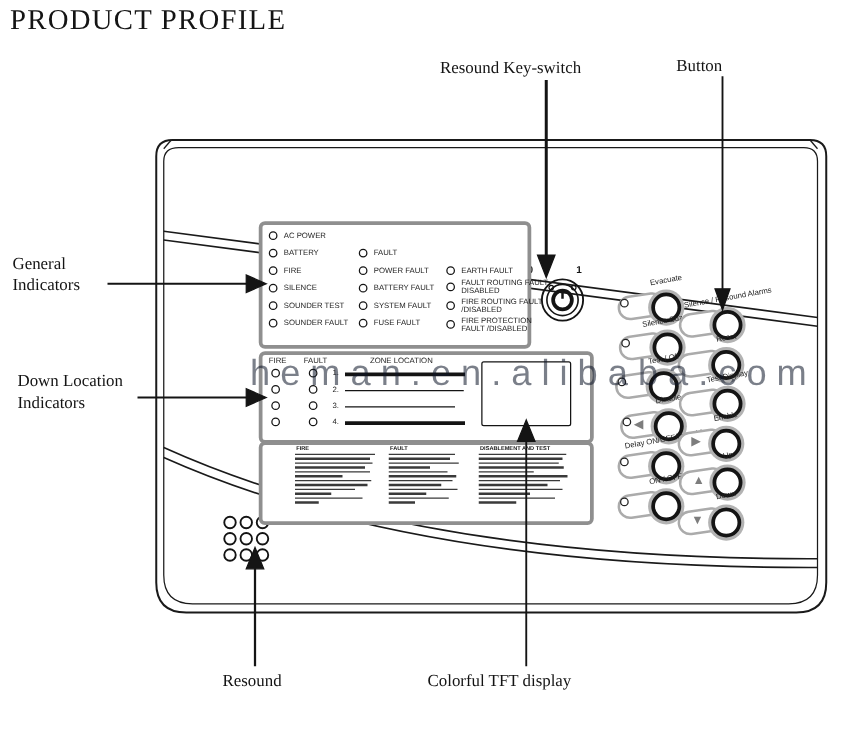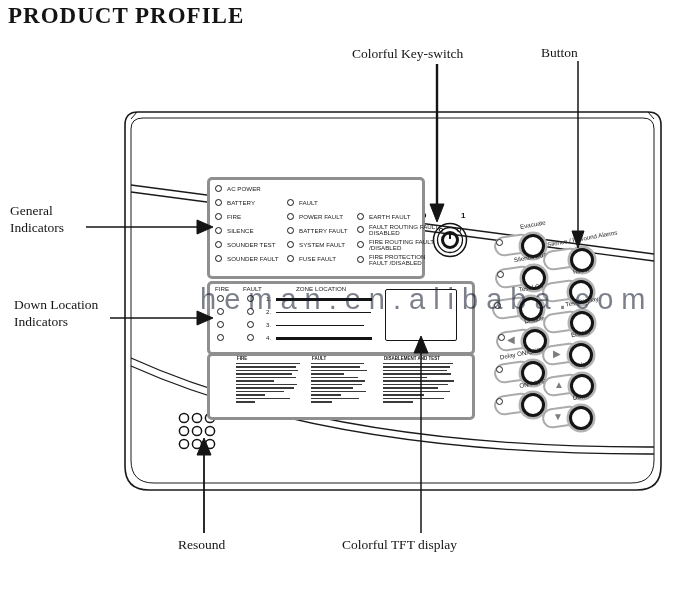--- a/index.html
+++ b/index.html
@@ -3,21 +3,21 @@
 <meta charset="utf-8">
 <style>
   html,body{margin:0;padding:0}
   body{position:relative;width:680px;height:599px;background:#fff;overflow:hidden;
        font-family:"Liberation Sans",sans-serif;color:#141414}
   svg{position:absolute;left:0;top:0}
   #base-svg{z-index:0}
   #overlay-svg{z-index:7;pointer-events:none}
   .abs{position:absolute}
   .serif{font-family:"Liberation Serif",serif}
-  .page-title{left:8px;top:3px;font-size:23px;font-weight:bold;letter-spacing:1px;z-index:2}
+  .page-title{left:8px;top:3px;font-size:23px;font-weight:normal;letter-spacing:1px;z-index:2}
   .callout{font-size:13.5px;line-height:1.25;z-index:2}
   .panel{position:absolute;border:3px solid #8f8f8f;border-radius:5px;background:#fff;z-index:1}
   .led{position:absolute;width:7px;height:7px;border:1.4px solid #141414;border-radius:50%;
        background:#fff;z-index:2;box-sizing:border-box}
   .tiny{position:absolute;font-size:10px;line-height:10px;color:#1c1c1c;
         transform:scale(.62);transform-origin:0 0;white-space:nowrap;z-index:2}
   .tiny.wrap{white-space:normal;width:118px;line-height:9.5px}
   .zline{position:absolute;background:#141414;z-index:2}
   .disp{position:absolute;left:385px;top:289px;width:72px;height:52px;border:1.6px solid #141414;
         border-radius:2px;background:#fff;z-index:2;box-sizing:border-box}
@@ -73,21 +73,21 @@
     <circle cx="459" cy="230" r="1.8" stroke-width="1"></circle>
     <line x1="450" y1="232.5" x2="450" y2="239" stroke-width="2"></line>
   </g>
   <g font-family="Liberation Sans, sans-serif" font-size="8" font-weight="bold" fill="#141414" stroke="none">
     <text x="422" y="218">0</text>
     <text x="461" y="218">1</text>
   </g>
 </svg>
 
 <div class="abs serif page-title">PRODUCT PROFILE</div>
-<div class="abs serif callout" style="left:352px;top:46px;width:140px">Colorful Key-switch</div>
+<div class="abs serif callout" style="left:352px;top:46px;width:140px">Resound Key-switch</div>
 <div class="abs serif callout" style="left:541px;top:45px">Button</div>
 <div class="abs serif callout" style="left:10px;top:203px;width:78px">General Indicators</div>
 <div class="abs serif callout" style="left:14px;top:297px;width:106px">Down Location Indicators</div>
 <div class="abs serif callout" style="left:178px;top:537px">Resound</div>
 <div class="abs serif callout" style="left:342px;top:537px;white-space:nowrap">Colorful TFT display</div>
 
 <div class="panel" style="left:207px;top:177px;width:212px;height:96px"></div>
 <span class="led" style="left:215px;top:185px"></span>
 <span class="led" style="left:215px;top:199px"></span>
 <span class="led" style="left:215px;top:213px"></span>

